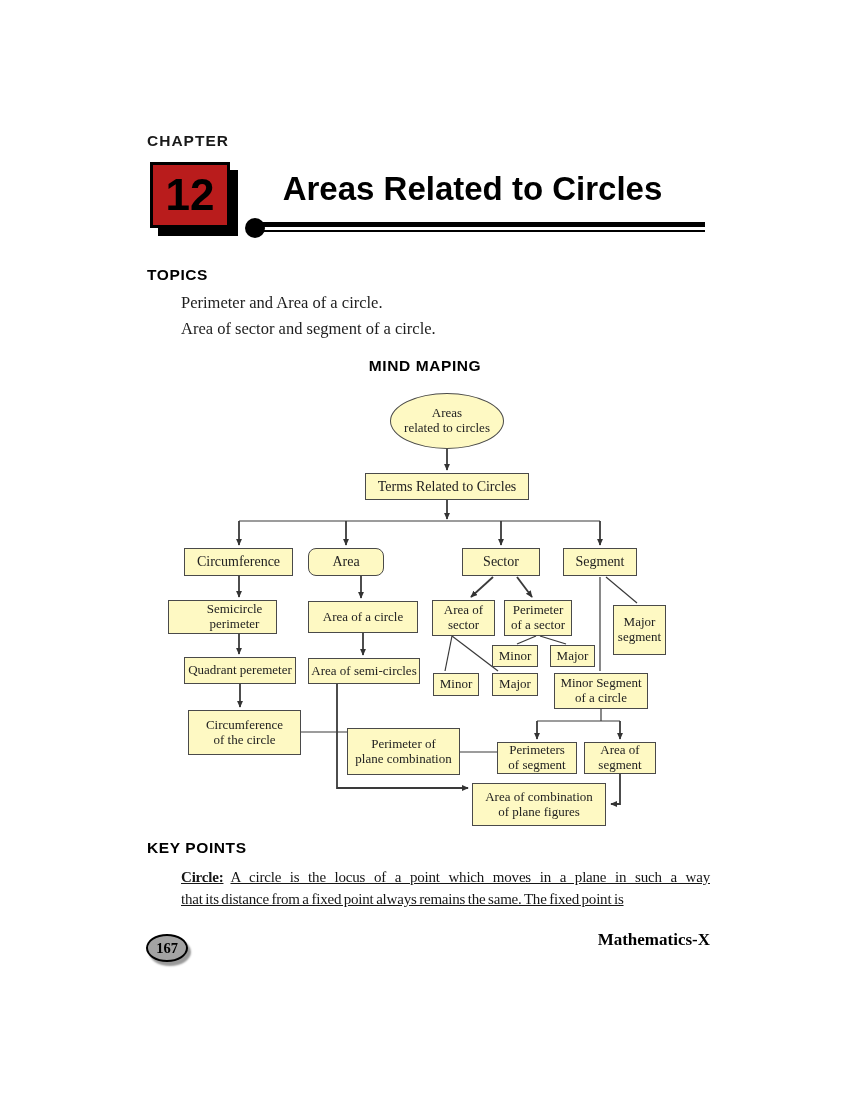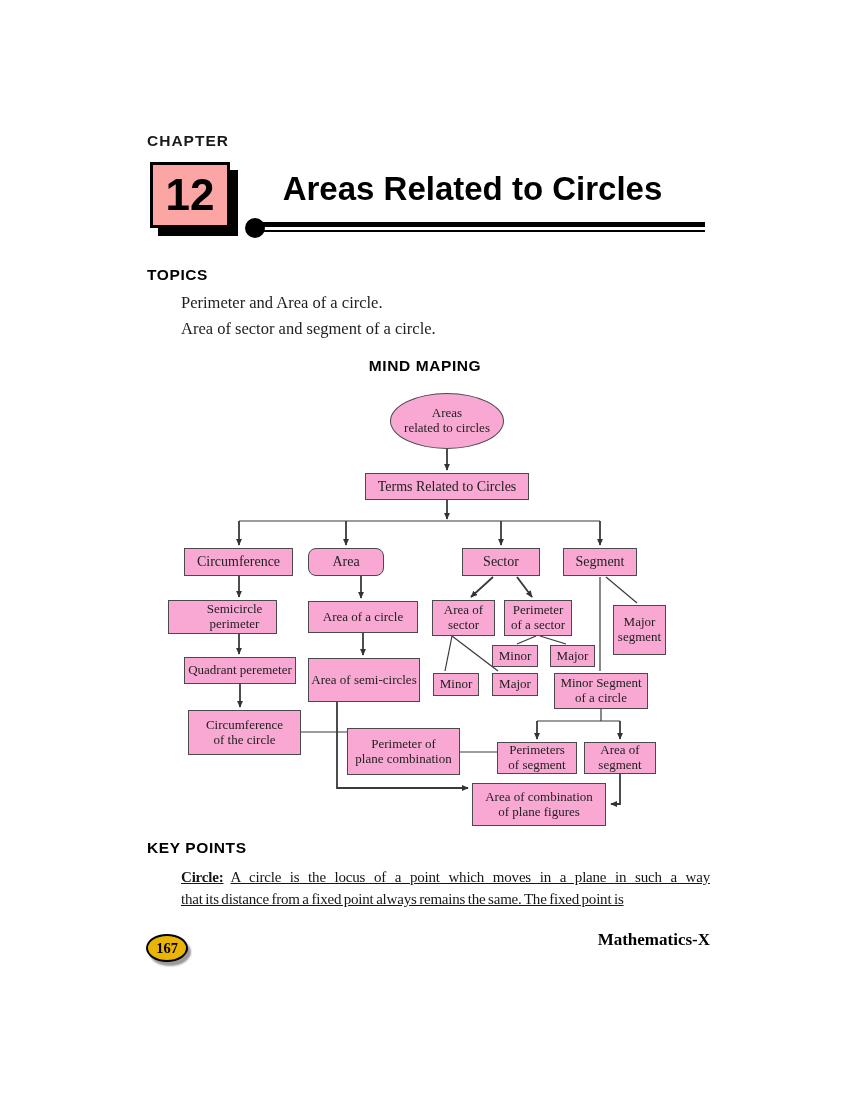--- a/index.html
+++ b/index.html
@@ -8,60 +8,60 @@
     font-family:"Liberation Serif","DejaVu Serif",serif; color:#1a1a1a; overflow:hidden;
   }
   .abs{position:absolute;}
   .sans{font-family:"Liberation Sans","DejaVu Sans",sans-serif;}
   .heading{font-weight:bold; font-size:15.5px; letter-spacing:.6px; color:#000;}
 
   
   .chapter-label{left:147px; top:132px; font-size:15.5px; font-weight:bold; letter-spacing:1px;}
   .chapter-box{
     left:150px; top:162px; width:74px; height:60px;
-    border:3px solid #000; background:#fca5a5; box-shadow:8px 8px 0 0 #000;
+    border:3px solid #000; background:#b91c1c; box-shadow:8px 8px 0 0 #000;
     display:flex; align-items:center; justify-content:center;
     font-weight:bold; font-size:44px; color:#000;
   }
   .page-title{left:240px; top:170px; width:465px; text-align:center;
     font-weight:bold; font-size:33px; color:#000; white-space:nowrap;}
   .rule-bullet{left:245px; top:218px; width:20px; height:20px; border-radius:50%; background:#000;}
   .rule-thick{left:254px; top:222px; width:451px; height:5px; background:#000;}
   .rule-thin{left:254px; top:230px; width:451px; height:2px; background:#000;}
 
   
   .topics-heading{left:147px; top:266px;}
   .topic-line{left:181px; font-size:16.5px; color:#1d1d1d; white-space:nowrap;}
   .topic-1{top:293px;} .topic-2{top:319px;}
   .mindmap-heading{left:250px; top:357px; width:350px; text-align:center;}
 
   
   #mindmap-edges{left:0; top:0; pointer-events:none;}
   .mm-node{
-    position:absolute; box-sizing:border-box; border:1.4px solid #4a4a4a; background:#f9a8d4;
+    position:absolute; box-sizing:border-box; border:1.4px solid #4a4a4a; background:#fef9c3;
     display:flex; flex-direction:column; align-items:center; justify-content:center;
     font-size:13px; line-height:1.14; color:#222; text-align:center;
   }
   .mm-node span{white-space:nowrap;}
   .mm-ellipse{border-radius:50%;}
 
   
   .keypoints-heading{left:147px; top:839px;}
   .kp-para{left:181px; top:866px; width:529px;}
   .kp-line{
     font-size:15px; line-height:22.3px; letter-spacing:-0.2px; word-spacing:-1px;
     white-space:nowrap; text-align:justify; text-align-last:justify; color:#161616;text-decoration:underline;
   }
   .kp-line:last-child{text-align-last:auto;}
   .kp-lead{font-weight:bold; margin-right:7px;}
 
   
   .page-badge{
     left:146px; top:934px; width:38px; height:24px; border:2px solid #000; border-radius:50%;
-    background:#eab308; box-shadow:3px 4px 2px #9a9a9a;
+    background:#a3a3a3; box-shadow:3px 4px 2px #9a9a9a;
     display:flex; align-items:center; justify-content:center;
     font-weight:bold; font-size:14.5px; color:#000;
   }
   .book-label{left:510px; top:930px; width:200px; text-align:right;
     font-weight:bold; font-size:17px; color:#000;}
 </style>
 </head>
 <body>
 
 <div class="page">
@@ -166,21 +166,21 @@
       <div class="mm-node" style="left: 492px; top: 673px; width: 46px; height: 23px;">
         <span>Major</span>
       </div>
       <div class="mm-node" style="left: 554px; top: 673px; width: 94px; height: 36px;">
         <span>Minor Segment</span>
         <span>of a circle</span>
       </div>
       <div class="mm-node" style="left: 184px; top: 657px; width: 112px; height: 27px;">
         <span>Quadrant peremeter</span>
       </div>
-      <div class="mm-node" style="left: 308px; top: 658px; width: 112px; height: 44px;">
+      <div class="mm-node" style="left: 308px; top: 658px; width: 112px; height: 26px;">
         <span>Area of semi-circles</span>
       </div>
       <div class="mm-node" style="left: 188px; top: 710px; width: 113px; height: 45px;">
         <span>Circumference</span>
         <span>of the circle</span>
       </div>
       <div class="mm-node" style="left: 347px; top: 728px; width: 113px; height: 47px;">
         <span>Perimeter of</span>
         <span>plane combination</span>
       </div>

